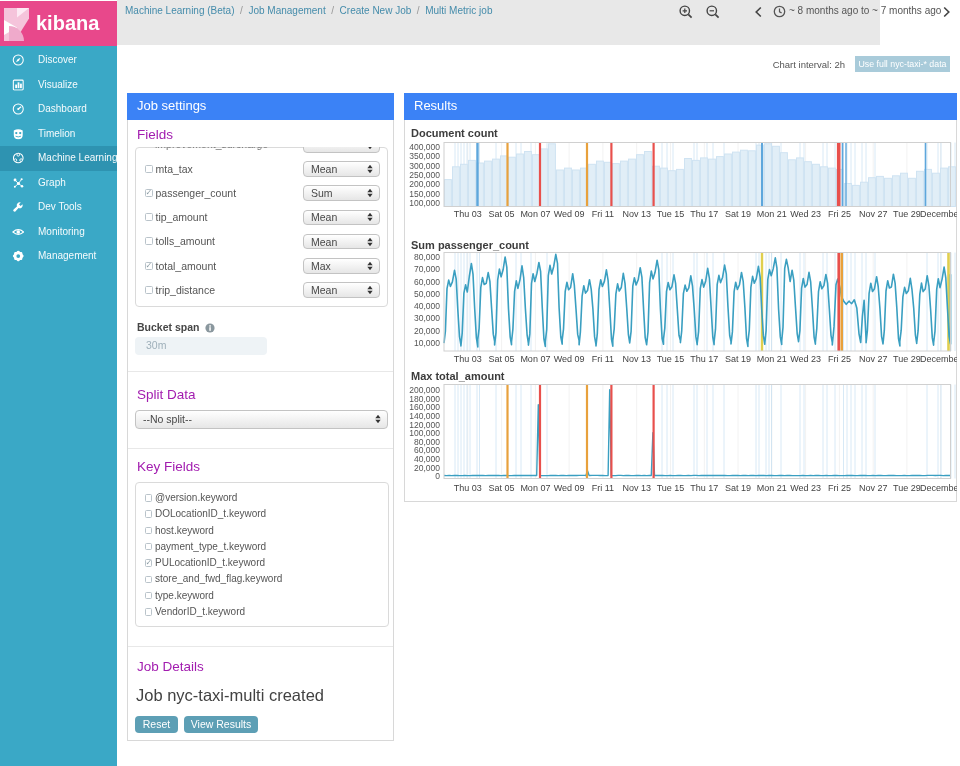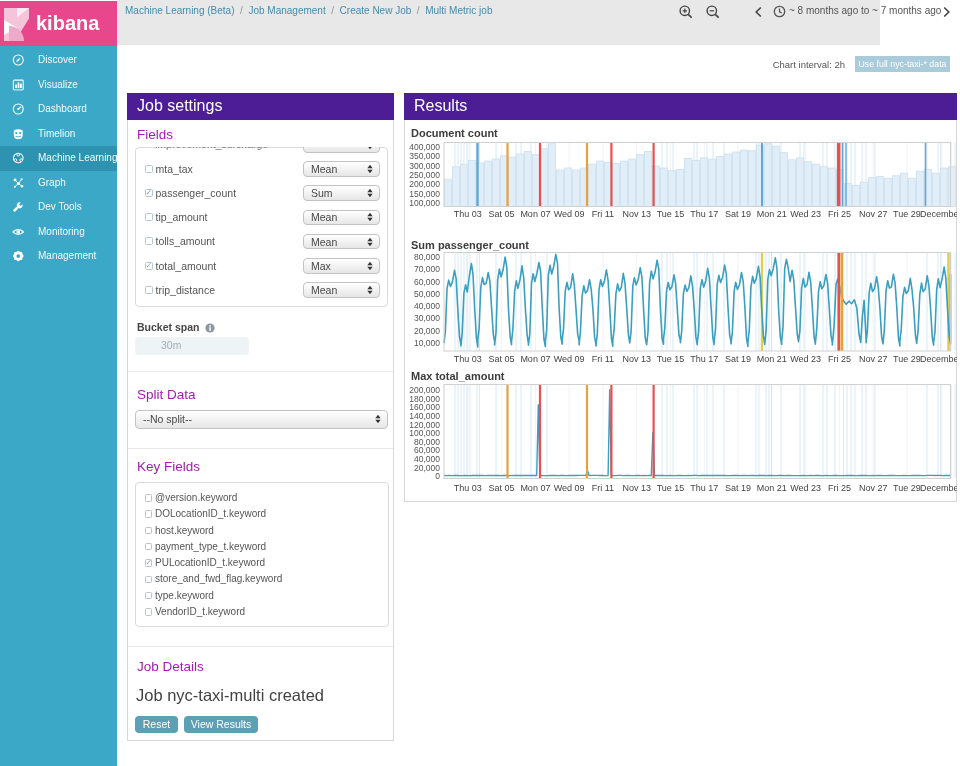--- a/index.html
+++ b/index.html
@@ -21,21 +21,21 @@
 
 #topbar{position:absolute;left:117px;top:0;width:763px;height:45px;background:#e8e8e8}
 #crumbs{position:absolute;left:8px;top:0;line-height:21px;font-size:10px;color:#999}
 #crumbs a{color:#458cab;text-decoration:none}
 
 #main{position:absolute;left:0;top:0;width:960px;height:766px}
 h1{position:absolute;left:127px;top:65px;font-size:17.5px;font-weight:400;color:#424242;letter-spacing:0.1px}
 #cint{position:absolute;top:59px;right:115px;font-size:9.5px;color:#555}
 #usefull{position:absolute;right:10px;top:55.5px;width:95px;height:16.5px;line-height:16.5px;text-align:center;background:#a9cbda;border-radius:0;color:#fff;font-size:8.8px}
 
-.phead{position:absolute;height:27px;background:#4c1d95;color:#fff;font-size:16px}
+.phead{position:absolute;height:27px;background:#3b82f6;color:#fff;font-size:13px}
 .phead span{position:absolute;left:10px;top:0;line-height:26px}
 .pbody{position:absolute;background:#fff;border:1px solid #d8d8d8;border-top:0}
 .shead{font-size:13.5px;color:#a21caf}
 
 .fbox{position:absolute;border:1px solid #dadada;border-radius:4px;overflow:hidden}
 .cb{position:absolute;width:8px;height:8px;border:1px solid #b9c3ca;border-radius:1.5px;background:#fff}
 .cb.on::after{content:"\2713";position:absolute;left:0px;top:-2px;font-size:8px;color:#8a9aa2}
 .flabel{position:absolute;font-size:10.5px;color:#555;white-space:nowrap}
 .sel2{position:absolute;background:linear-gradient(#ffffff,#e6e6e6);border:1px solid #c3c3c3;border-radius:4px;font-size:10.5px;color:#484848}
 .sel2 .v{position:absolute;left:7px;top:50%;transform:translateY(-50%)}
@@ -237,21 +237,21 @@
         <polygon points="3.5,0 6.6,4 0.4,4" fill="#333"></polygon>
         <polygon points="3.5,10 6.6,6 0.4,6" fill="#333"></polygon>
       </svg>
     </div>
 <div style="position:absolute;left:137px;top:321px;font-size:10.5px;font-weight:700;color:#464646">Bucket span
 <svg style="vertical-align:-2px;margin-left:3px" width="10" height="10" viewBox="0 0 10 10">
         <circle cx="5" cy="5" r="4.6" fill="#8a979e"></circle>
         <rect x="4.3" y="4.2" width="1.5" height="3.6" fill="#fff"></rect>
         <rect x="4.3" y="2.2" width="1.5" height="1.5" fill="#fff"></rect>
       </svg></div>
-<div style="position:absolute;left:135px;top:337px;width:114px;height:17.5px;background:#eef3f6;border-radius:4px;font-size:10.5px;color:#9fb0ba;line-height:17.5px;padding-left:26px">30m</div>
+<div style="position:absolute;left:135px;top:337px;width:132px;height:17.5px;background:#eef3f6;border-radius:4px;font-size:10.5px;color:#9fb0ba;line-height:17.5px;padding-left:11px">30m</div>
 <div class="divid" style="top:371px"></div>
 <div class="shead" style="position:absolute;left:137px;top:387px">Split Data</div>
 <div class="sel2" style="left:135px;top:409.5px;width:252.5px;height:19px">
       <span class="v">--No split--</span>
       <svg class="st" viewBox="0 0 7 10">
         <polygon points="3.5,0 6.6,4 0.4,4" fill="#333"></polygon>
         <polygon points="3.5,10 6.6,6 0.4,6" fill="#333"></polygon>
       </svg>
     </div>
 <div class="divid" style="top:448px"></div>

